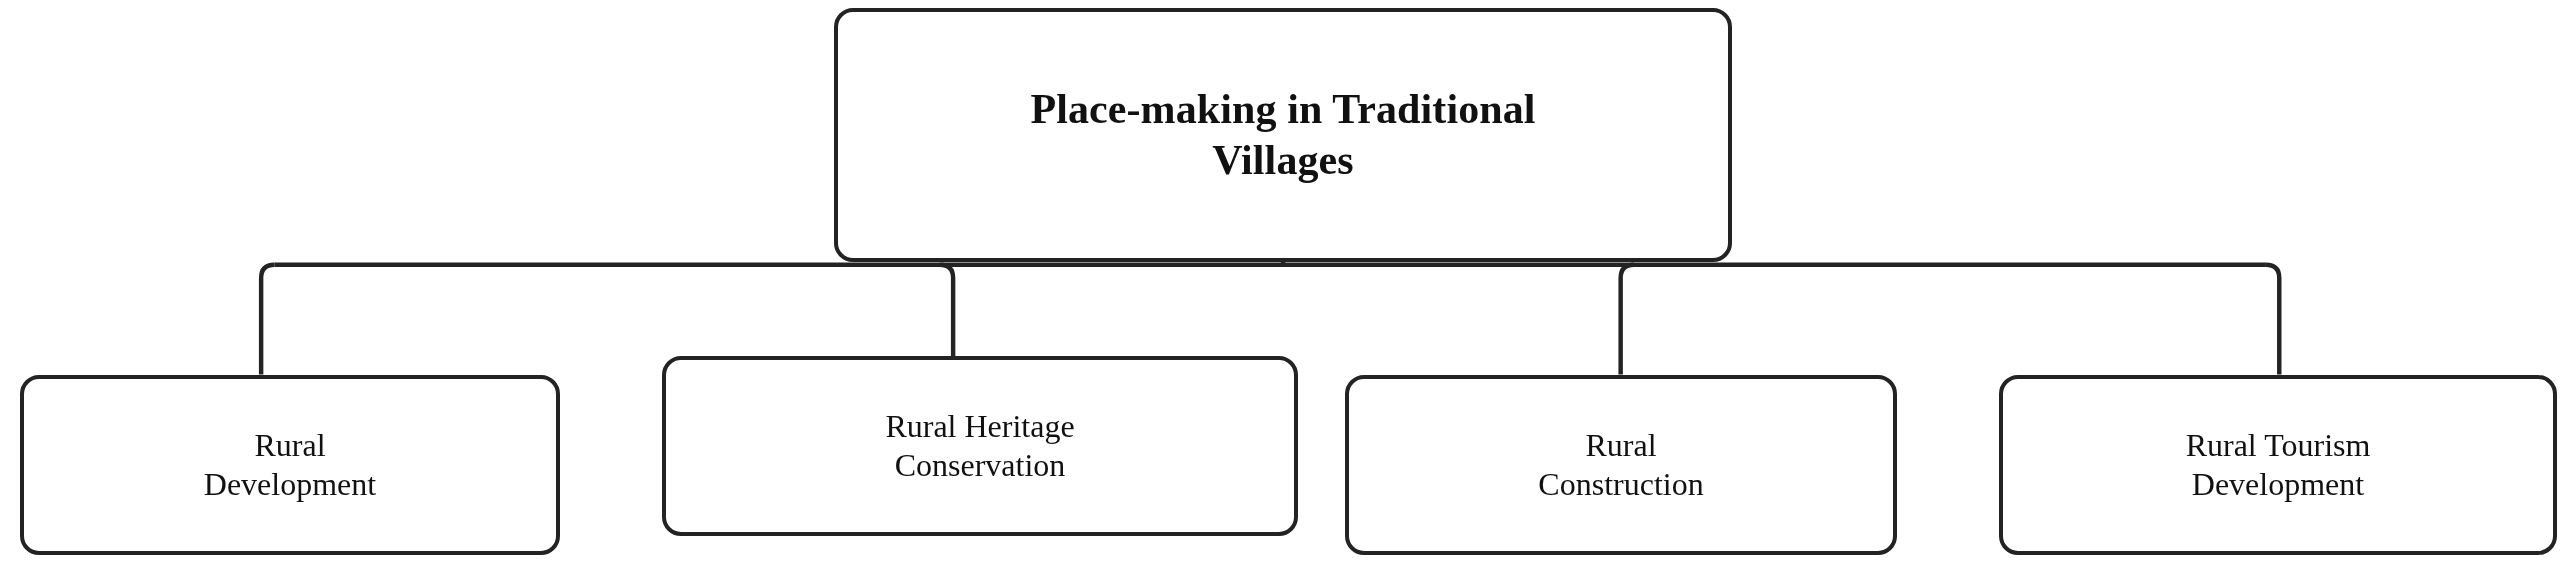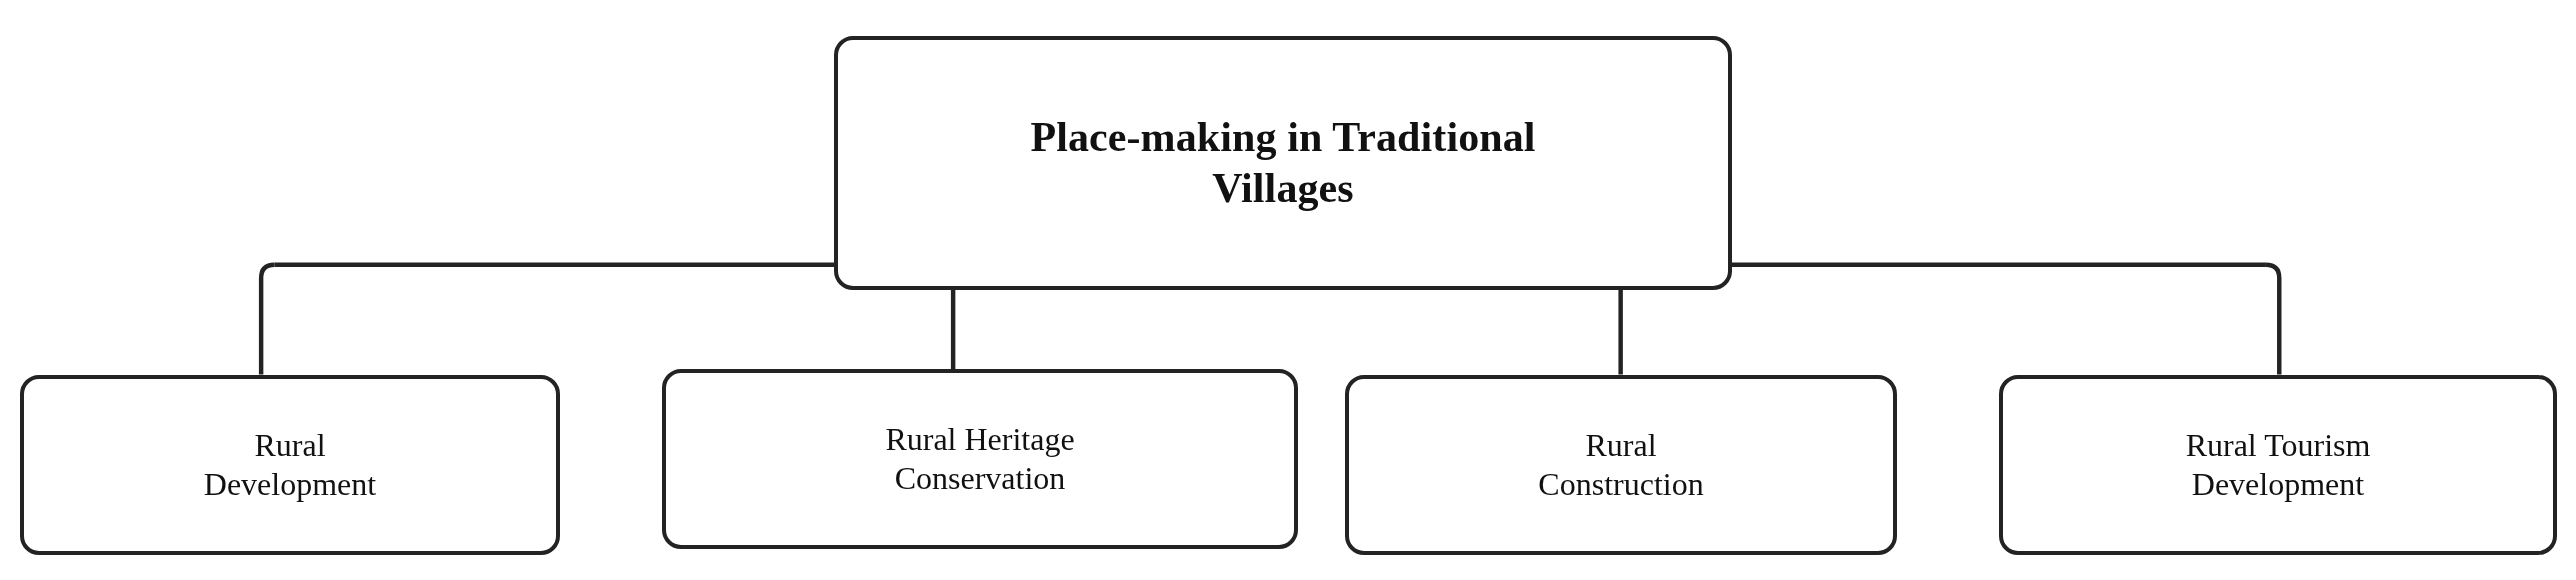--- a/index.html
+++ b/index.html
@@ -39,35 +39,35 @@
     z-index: 2;
   }
   .node-label {
     display: block;
     line-height: 1.22;
     white-space: pre-line;
     padding: 0 19px;
   }
   #node-root {
     left: 834px;
-    top: 36px;
+    top: 8px;
     width: 898px;
     height: 254px;
   }
   #node-root .node-label {
     font-size: 42px;
     font-weight: bold;
     letter-spacing: 0.1px;
   }
   .node-child .node-label {
     font-size: 32px;
     font-weight: normal;
   }
   #node-child-0 { left: 20px;   top: 375px; width: 540px; height: 180px; }
-  #node-child-1 { left: 662px;  top: 369px; width: 636px; height: 180px; }
+  #node-child-1 { left: 662px;  top: 356px; width: 636px; height: 180px; }
   #node-child-2 { left: 1345px; top: 375px; width: 552px; height: 180px; }
   #node-child-3 { left: 1999px; top: 375px; width: 558px; height: 180px; }
 </style>
 </head>
 <body>
 
 <div id="canvas">
 
   <svg id="wires" viewBox="0 0 3473 782" width="2576" height="580" xmlns="http://www.w3.org/2000/svg">
     <g fill="none" stroke="#232323" stroke-width="6" stroke-linecap="butt">

